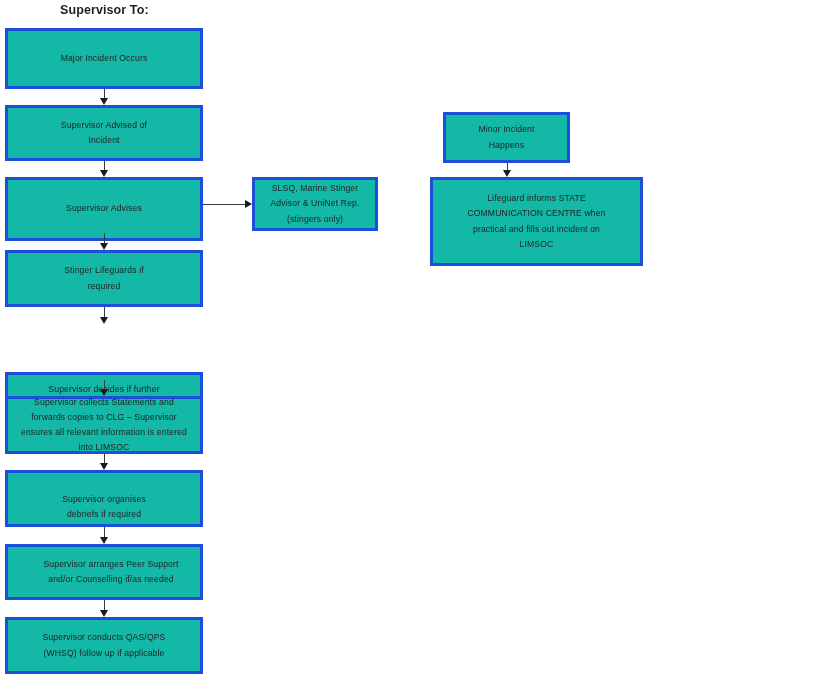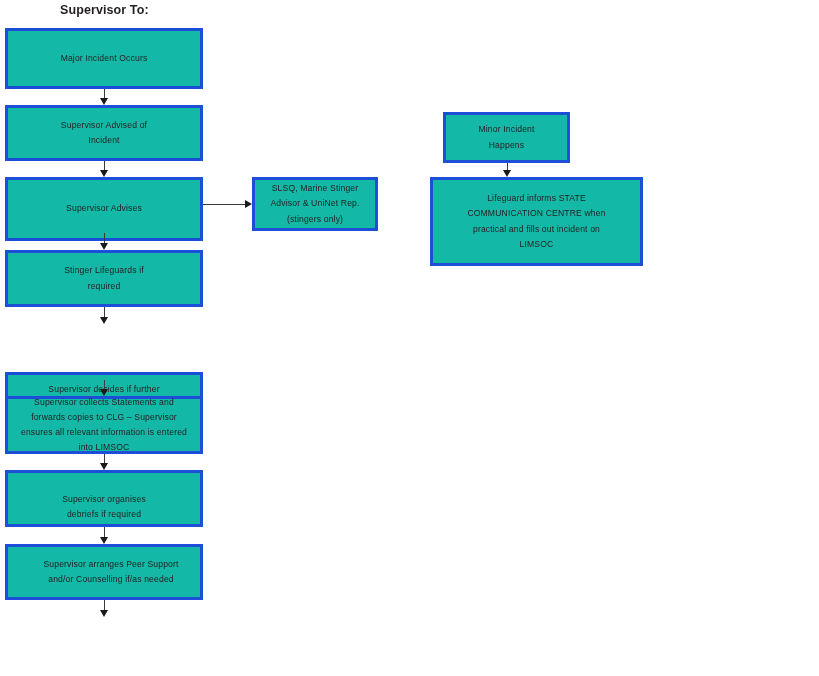--- a/index.html
+++ b/index.html
@@ -145,20 +145,24 @@
   <div class="varrow" style="left:99.5px; top:537px;"></div>
 
   <div class="node" style="left:5px; top:544px; width:198px; height:56px;padding-left:20px;">
     <span class="label">Supervisor arranges Peer Support
 and/or Counselling if/as needed</span>
   </div>
 
   <div class="vline" style="left:104px; top:600px; height:11px;"></div>
   <div class="varrow" style="left:99.5px; top:610px;"></div>
 
+  <div class="node" style="left:5px; top:617px; width:198px; height:57px;">
+    <span class="label">Supervisor conducts QAS/QPS
+(WHSQ) follow up if applicable</span>
+  </div>
 
   <div class="node" style="left:252px; top:177px; width:126px; height:54px;">
     <span class="label">SLSQ, Marine Stinger
 Advisor &amp; UniNet Rep.
 (stingers only)</span>
   </div>
 
   <div class="node" style="left:443px; top:112px; width:127px; height:51px;">
     <span class="label">Minor Incident
 Happens</span>

